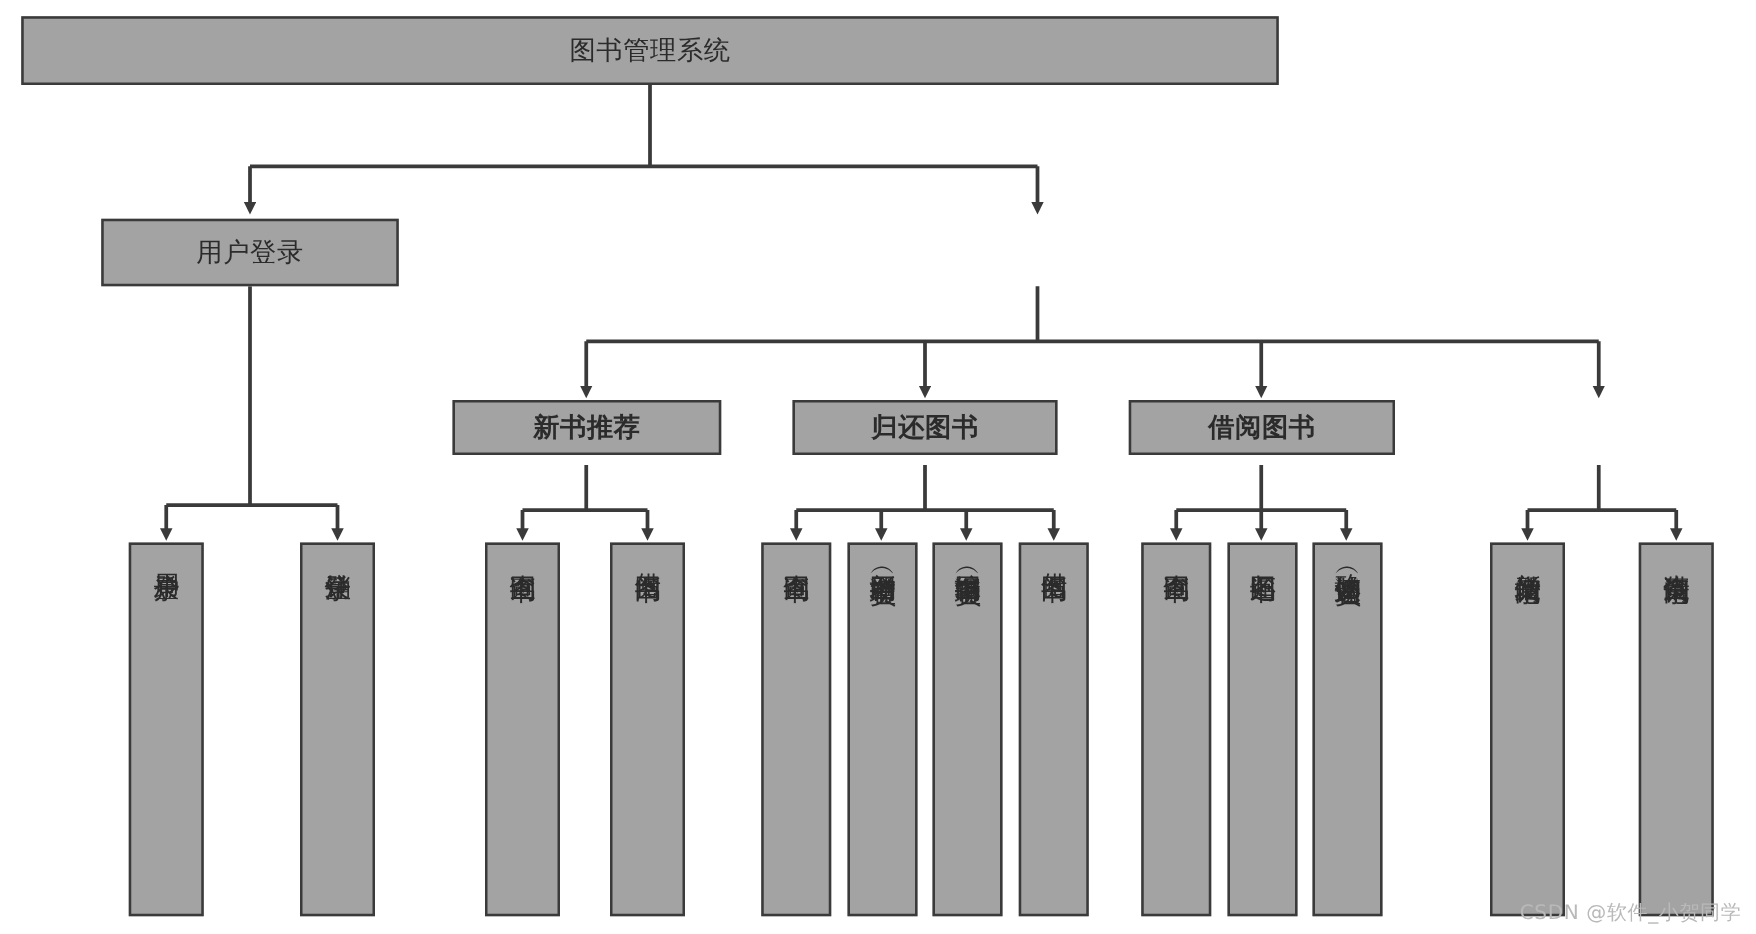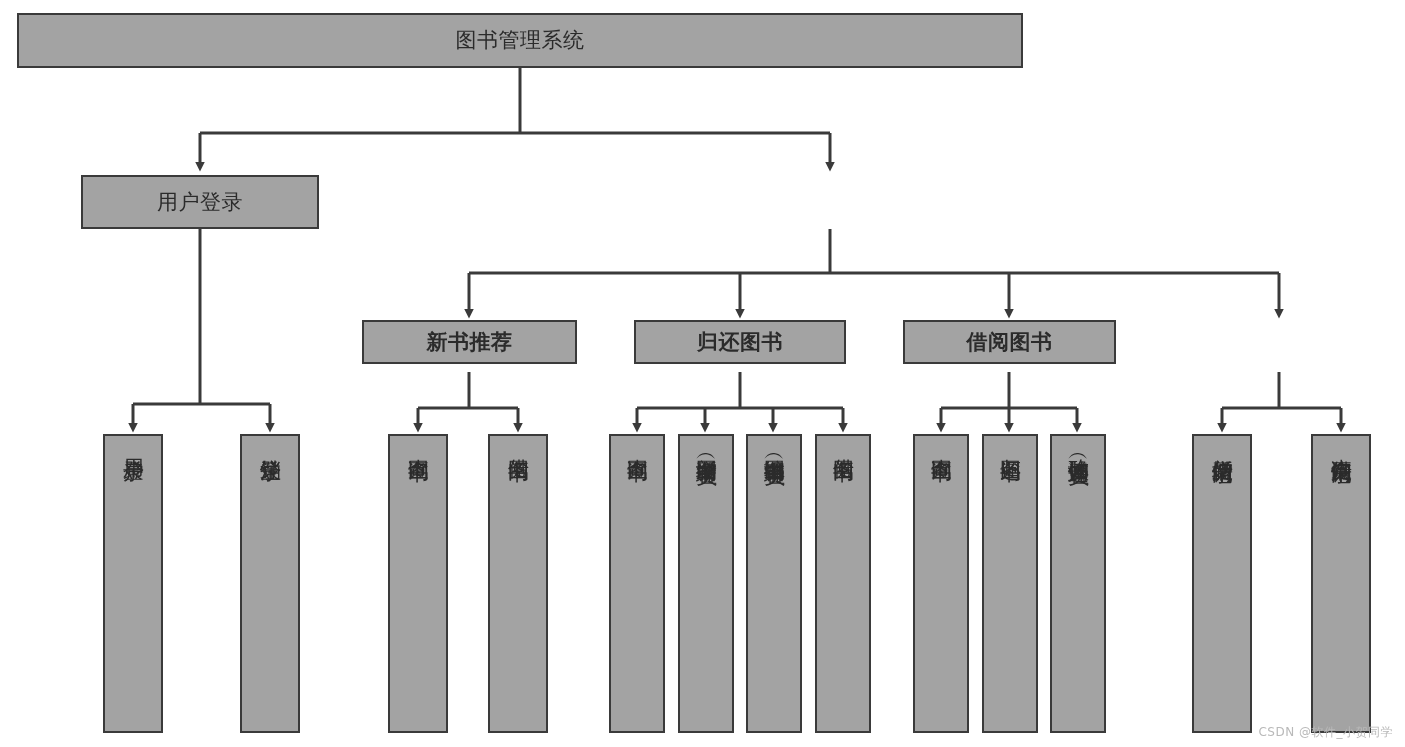--- a/index.html
+++ b/index.html
@@ -66,21 +66,21 @@
     font-size: 21px;
     line-height: 1.18;
     letter-spacing: 1px;
     white-space: nowrap;
     color: #2b2b2b;
   }
   .watermark {
     position: absolute;
     right: 12px;
     bottom: 6px;
-    font-size: 12px;
+    font-size: 16px;
     color: #b9b9b9;
     letter-spacing: 0.5px;
     white-space: nowrap;
     pointer-events: none;
   }
 </style>
 </head>
 <body>
 
 <div id="canvas">

